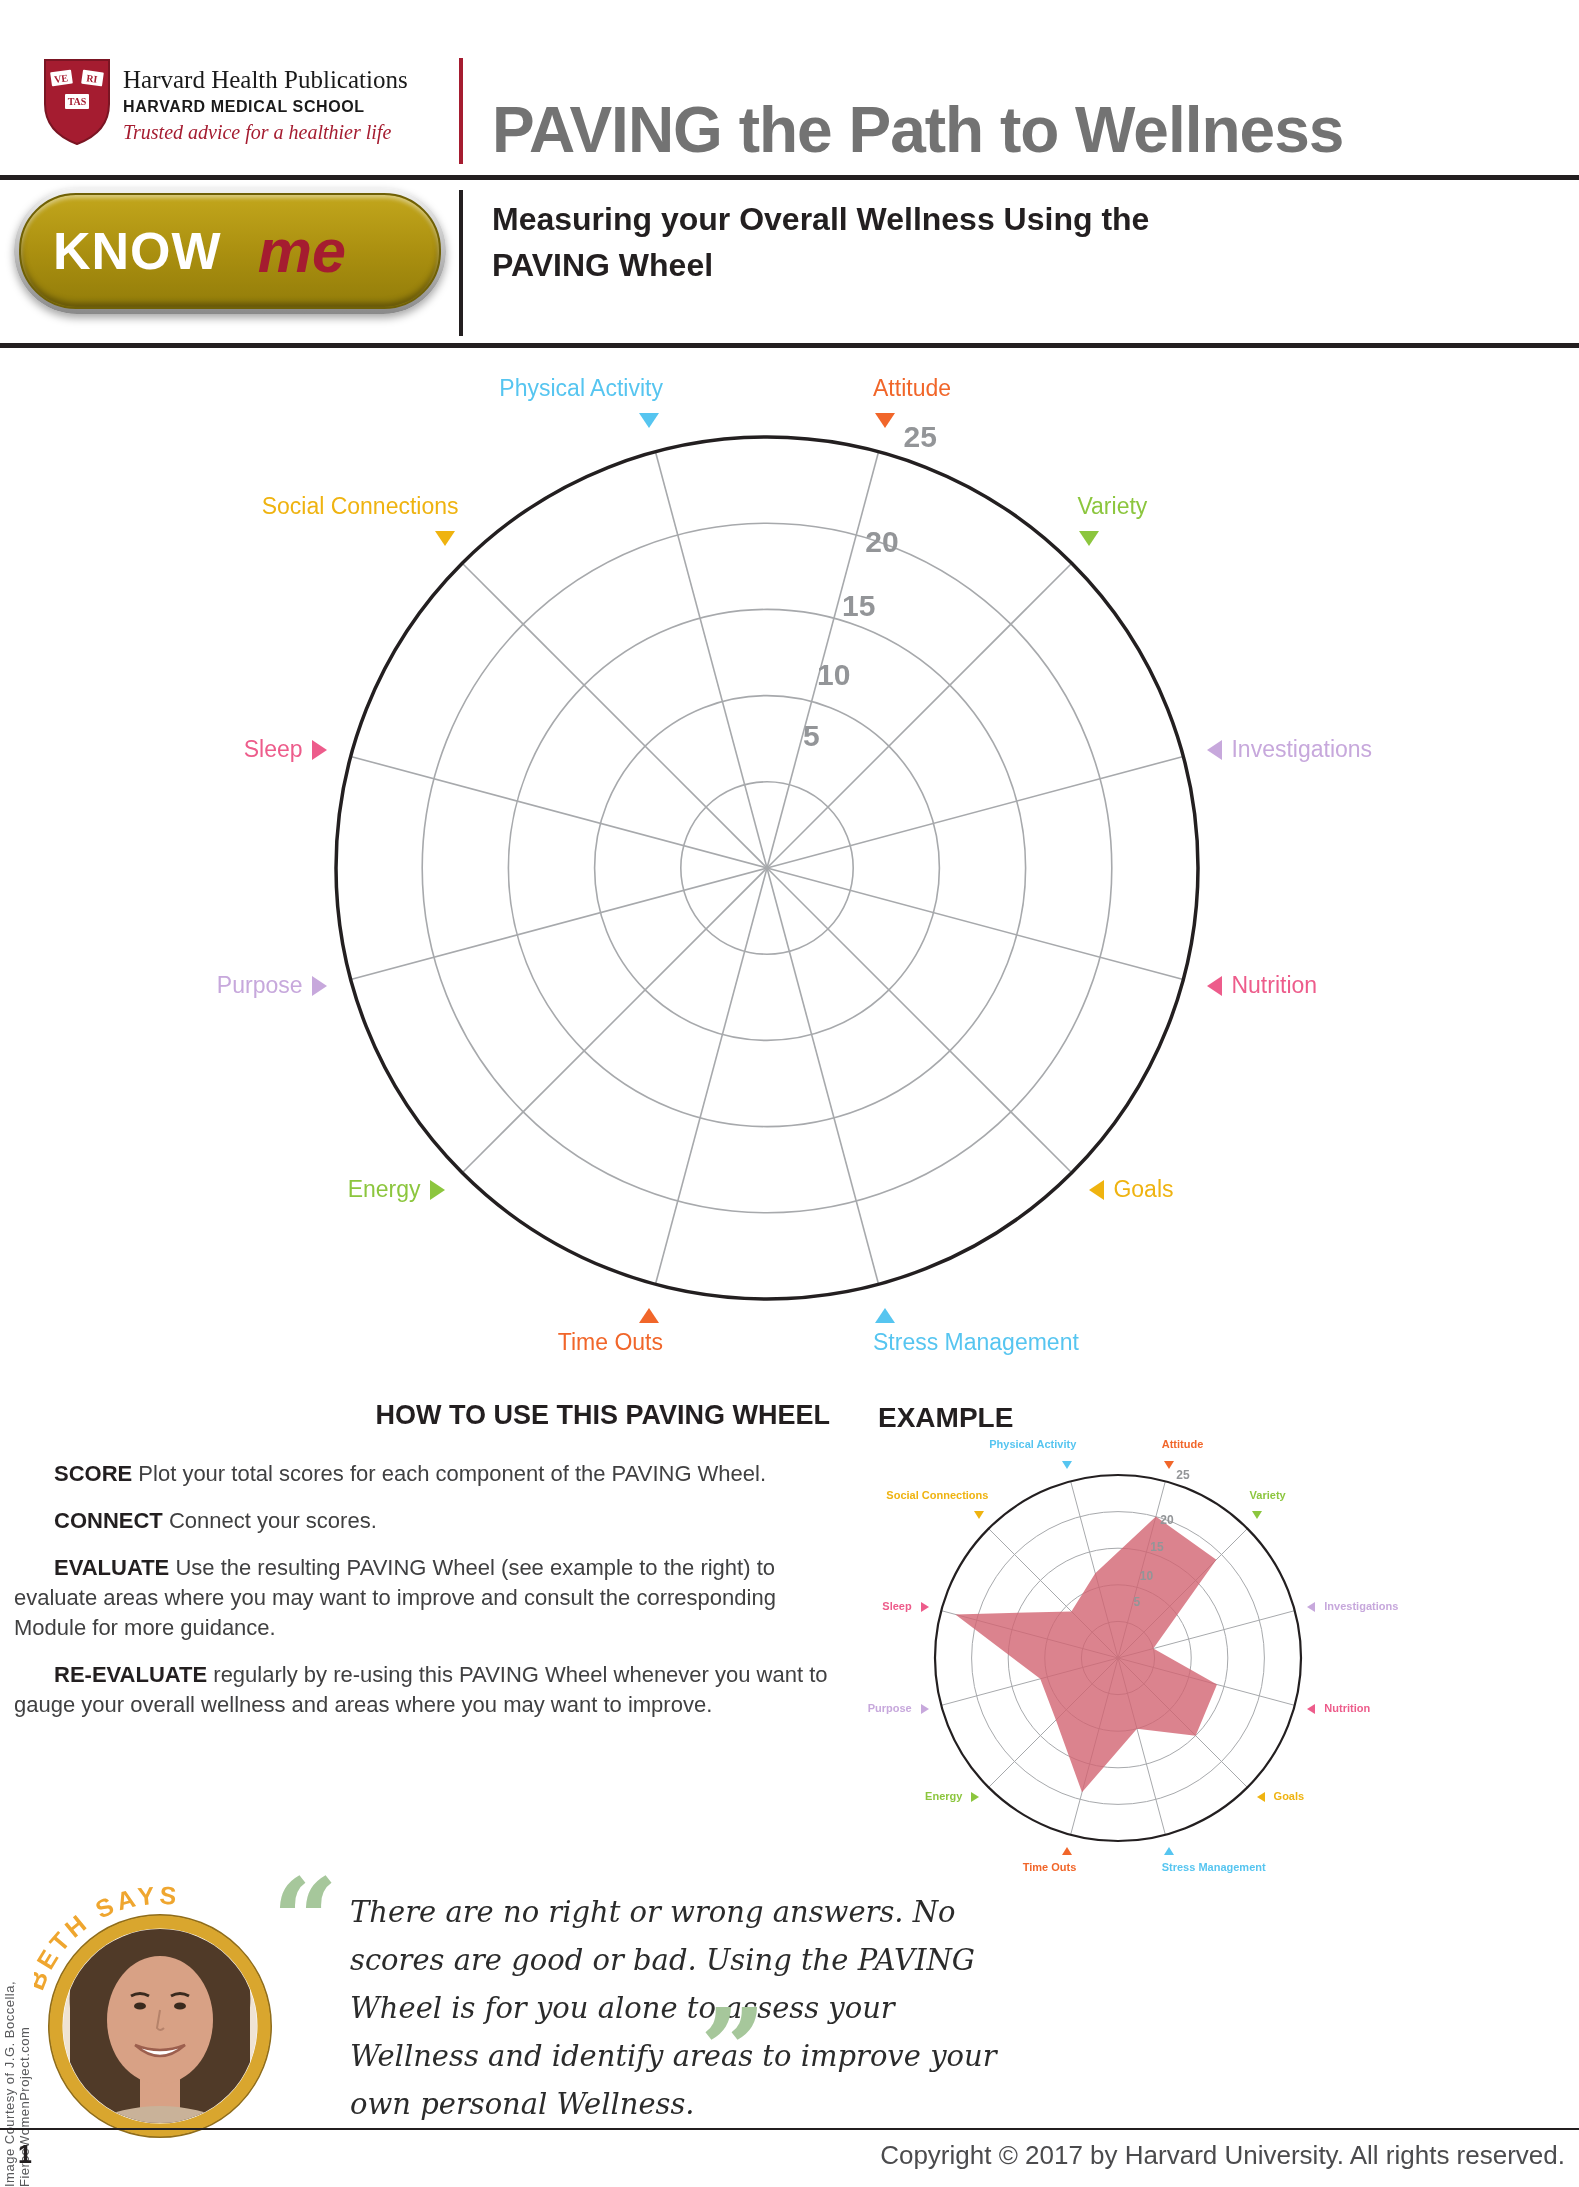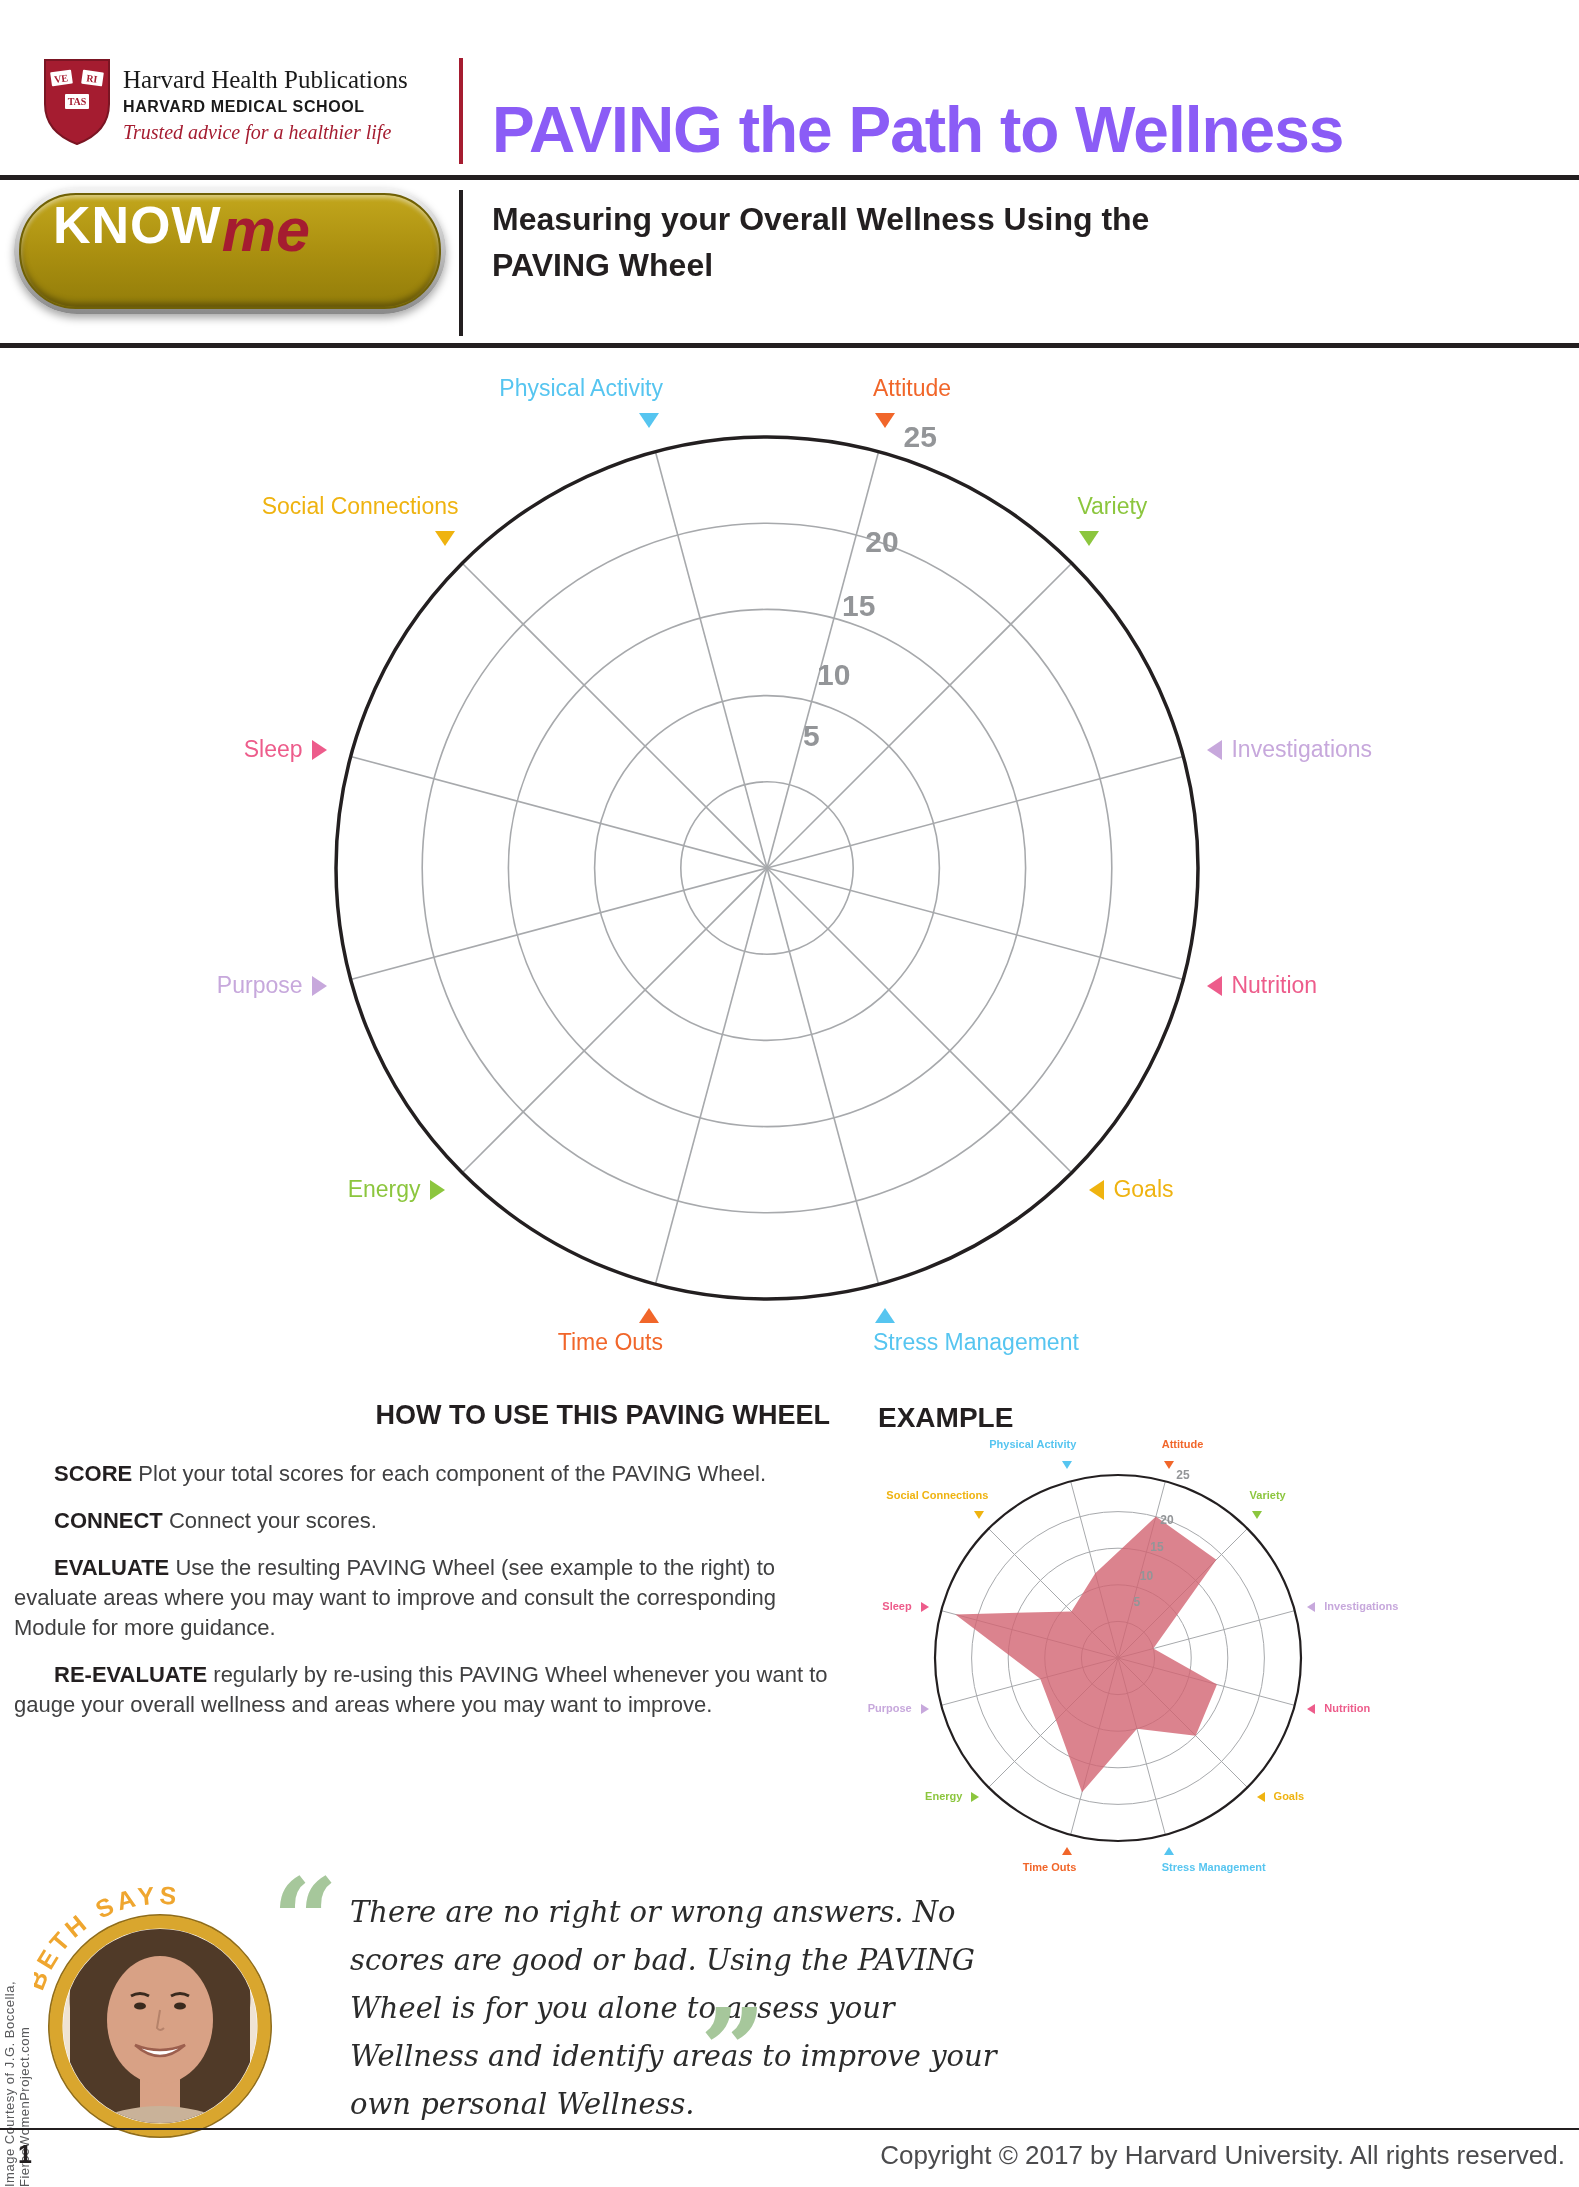--- a/index.html
+++ b/index.html
@@ -7,30 +7,30 @@
        font-family:"Liberation Sans",sans-serif;color:#231F20;}
   .abs{position:absolute;}
   
   .pub-block{position:absolute;left:123px;top:66px;}
   .pub-name{font-family:"Liberation Serif",serif;font-size:25px;color:#1A1A1A;}
   .pub-school{font-size:16px;font-weight:bold;letter-spacing:.6px;color:#1A1A1A;margin-top:4px;}
   .pub-tagline{font-family:"Liberation Serif",serif;font-style:italic;font-size:20px;color:#A51C30;margin-top:5px;}
   .vdiv{position:absolute;width:4px;}
   .vdiv-crimson{background:#A51C30;left:459px;top:58px;height:106px;}
   .vdiv-black{background:#231F20;left:459px;top:190px;height:146px;}
-  .doc-title{position:absolute;left:492px;top:50px;font-size:64px;font-weight:bold;color:#8b5cf6;letter-spacing:-1px;white-space:nowrap;}
+  .doc-title{position:absolute;left:492px;top:50px;font-size:64px;font-weight:bold;color:#737373;letter-spacing:-1px;white-space:nowrap;}
   .hrule{position:absolute;left:0;width:1579px;height:5px;background:#231F20;}
   
   .knowme-outer{position:absolute;left:14px;top:188px;width:432px;height:126px;border-radius:63px;
     background:linear-gradient(180deg,#F2F2F2,#8A8A8A);padding:5px;box-sizing:border-box;
     box-shadow:0 4px 8px rgba(0,0,0,.35);}
   .knowme-inner{width:100%;height:100%;border-radius:57px;box-sizing:border-box;
     background:linear-gradient(180deg,#C2A61C 0%,#AB9010 50%,#937D0A 100%);
-    border:2px solid #6F6006;display:flex;align-items:flex-start;padding-left:32px;
-    box-shadow:inset 0 3px 4px rgba(255,255,255,.45), inset 0 -4px 6px rgba(0,0,0,.35);}
+    border:2px solid #6F6006;display:flex;align-items:center;padding-left:32px;
+    box-shadow:inset 0 3px 4px rgba(255,255,255,.45), inset 0 -4px 6px rgba(0,0,0,.35);gap:36px;}
   .know{font-size:52px;font-weight:800;color:#fff;letter-spacing:1px;}
   .me{font-size:61px;font-weight:bold;font-style:italic;color:#A51C30;}
   .subtitle{position:absolute;left:492px;top:196px;font-size:32px;font-weight:bold;color:#231F20;line-height:46px;margin:0;}
   
   #wheel-main{position:absolute;left:0;top:343px;width:1579px;height:1050px;}
   #wheel-example{position:absolute;left:820px;top:1400px;width:759px;height:490px;}
   .example-heading{position:absolute;left:878px;top:1402px;font-size:28px;font-weight:bold;color:#231F20;margin:0;}
   
   .howto{position:absolute;left:14px;top:1400px;width:816px;}
   .howto h3{font-size:27px;font-weight:bold;color:#231F20;margin:0 0 28px 8px;text-align:right;}

